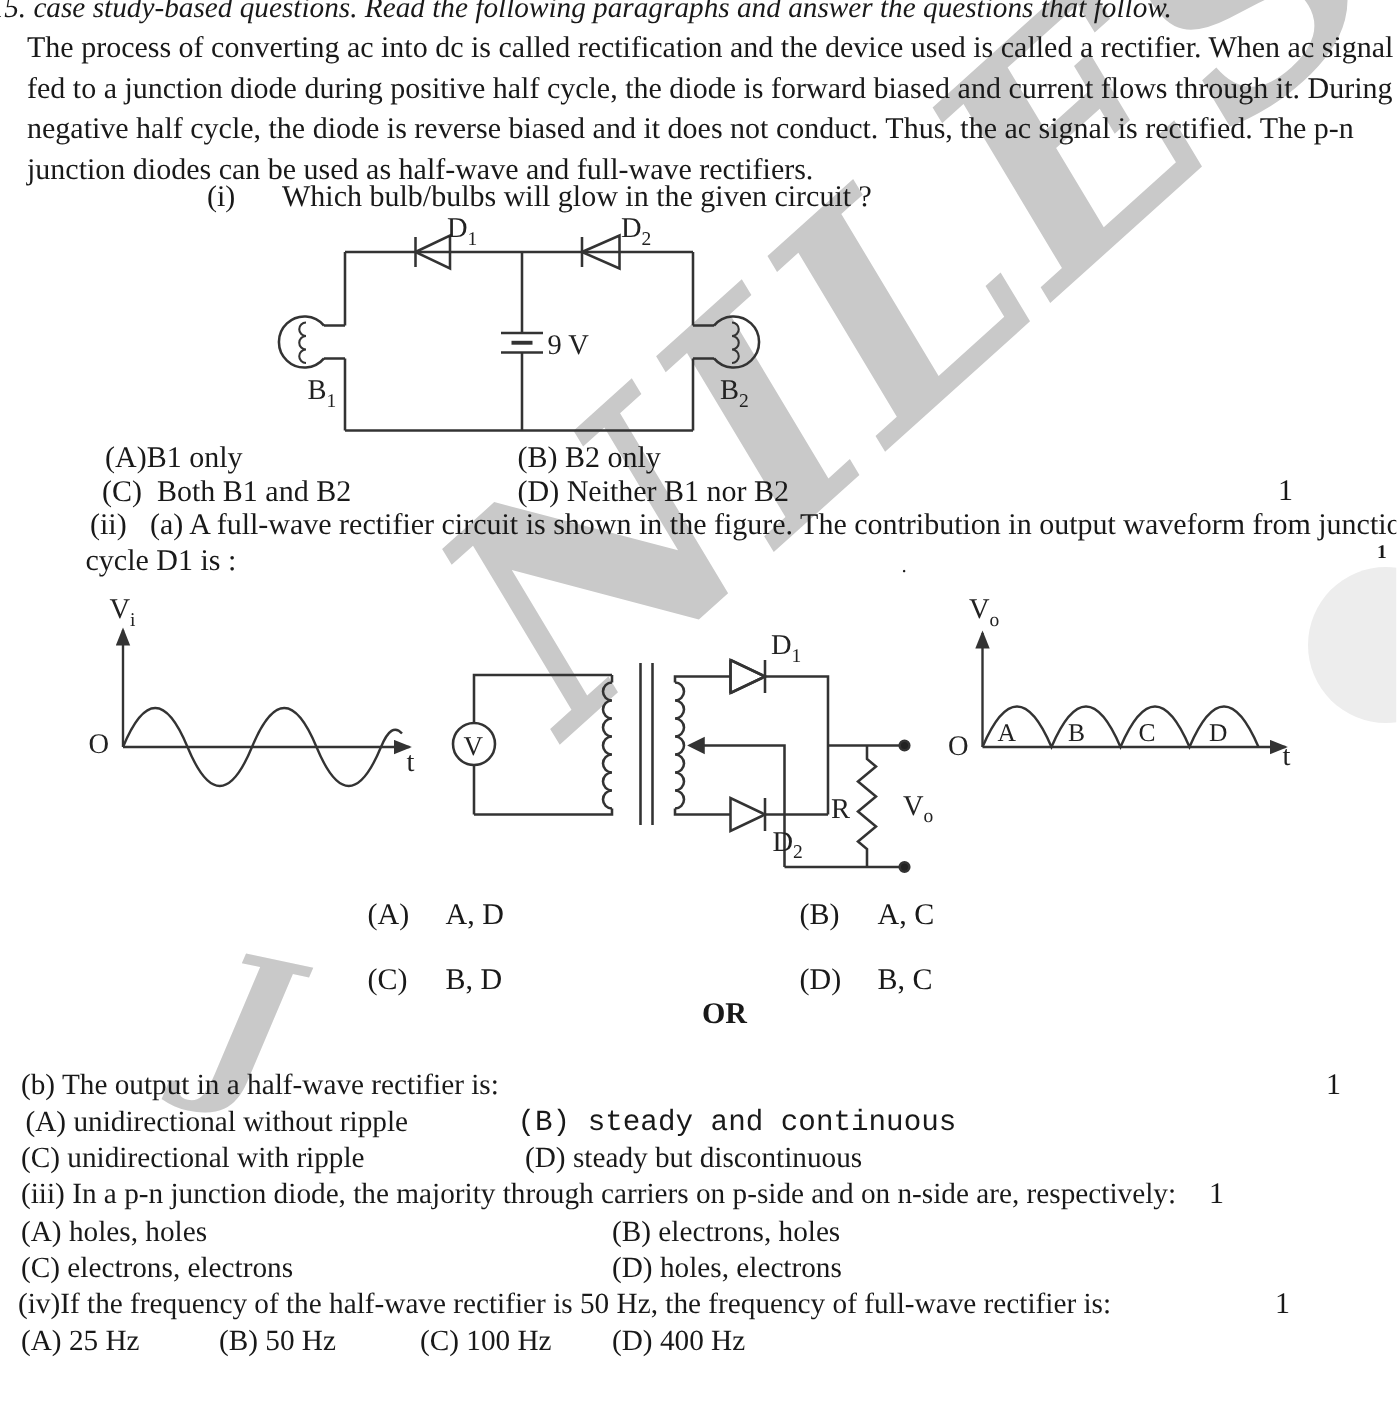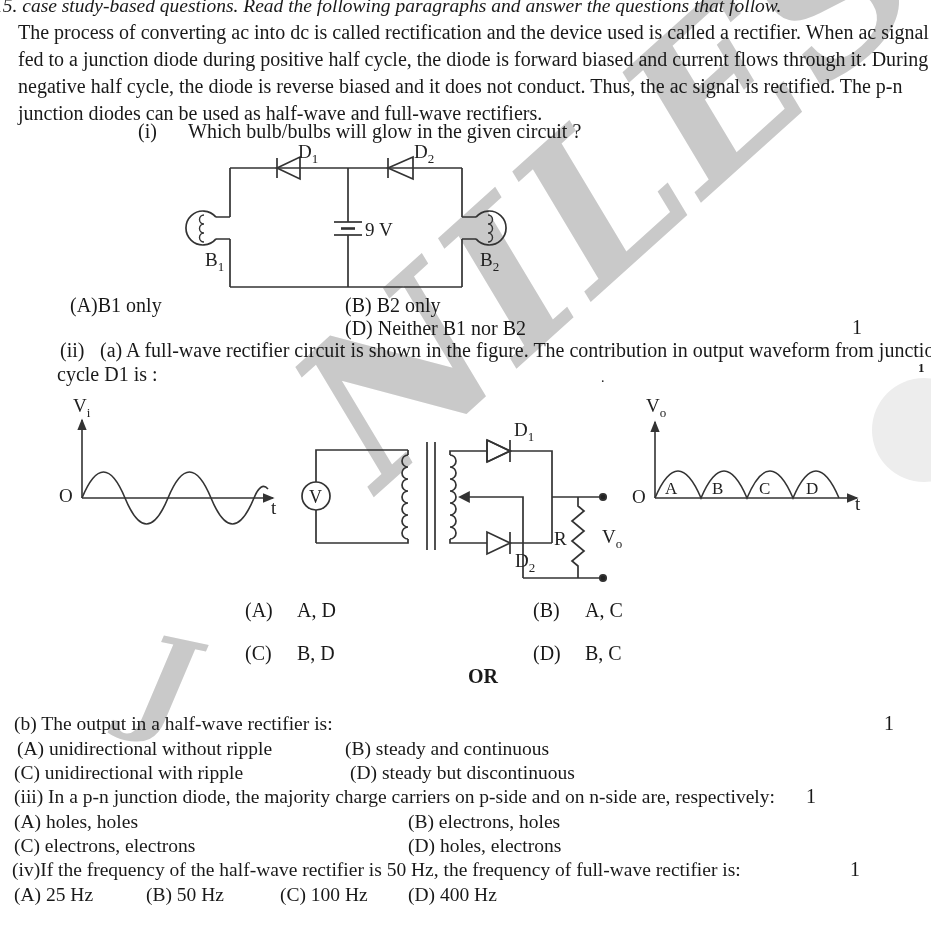--- a/index.html
+++ b/index.html
@@ -90,20 +90,21 @@
     </g>
     <text x="148" y="18" font-size="19"><tspan>D</tspan><tspan dy="5" font-size="13">1</tspan></text>
     <text x="264" y="18" font-size="19"><tspan>D</tspan><tspan dy="5" font-size="13">2</tspan></text>
     <text x="215" y="96" font-size="19">9 V</text>
     <text x="55" y="126" font-size="19"><tspan>B</tspan><tspan dy="5" font-size="13">1</tspan></text>
     <text x="330" y="126" font-size="19"><tspan>B</tspan><tspan dy="5" font-size="13">2</tspan></text>
   </svg>
 
   <div class="line" style="left:70px;top:293px;">(A)B1 only</div>
   <div class="line" style="left:345px;top:293px;text-align:right;">(B) B2 only</div>
+  <div class="line" style="left:68px;top:316px;">(C)  Both B1 and B2</div>
   <div class="line" style="left:345px;top:316px;">(D) Neither B1 nor B2</div>
   <div class="mark" style="left:852px;top:316px;">1</div>
 
   <div class="line" style="left:60px;top:338px;">(ii)</div>
   <div class="line" style="left:100px;top:338px;">(a) A full-wave rectifier circuit is shown in the figure. The contribution in output waveform from junction</div>
   <div class="line" style="left:57px;top:362px;">cycle D1 is :</div>
   <div class="tinymark" style="left:918px;top:360px;">1</div>
 
   <svg style="left:55px;top:390px;" width="876" height="210" viewBox="0 0 876 210">
 
@@ -178,25 +179,25 @@
   <div class="line" style="left:585px;top:598px;">A, C</div>
   <div class="line" style="left:245px;top:641px;">(C)</div>
   <div class="line" style="left:297px;top:641px;">B, D</div>
   <div class="line" style="left:533px;top:641px;">(D)</div>
   <div class="line" style="left:585px;top:641px;">B, C</div>
   <div class="line bold" style="left:468px;top:664px;">OR</div>
 
   <div class="line sm" style="left:14px;top:712px;">(b) The output in a half-wave rectifier is:</div>
   <div class="mark" style="left:884px;top:712px;">1</div>
   <div class="line sm" style="left:17px;top:737px;">(A) unidirectional without ripple</div>
-  <div class="line sm" style="left:345px;top:737px;">(B) steady and continuous</div>
+  <div class="line sm" style="left:345px;top:737px;font-family:Liberation Mono, monospace;">(B) steady and continuous</div>
   <div class="line sm" style="left:14px;top:761px;">(C) unidirectional with ripple</div>
   <div class="line sm" style="left:350px;top:761px;">(D) steady but discontinuous</div>
 
-  <div class="line sm" style="left:14px;top:785px;">(iii) In a p-n junction diode, the majority charge carriers on p-side and on n-side are, respectively:</div>
+  <div class="line sm" style="left:14px;top:785px;">(iii) In a p-n junction diode, the majority through carriers on p-side and on n-side are, respectively:</div>
   <div class="mark" style="left:806px;top:785px;">1</div>
   <div class="line sm" style="left:14px;top:810px;">(A) holes, holes</div>
   <div class="line sm" style="left:408px;top:810px;">(B) electrons, holes</div>
   <div class="line sm" style="left:14px;top:834px;">(C) electrons, electrons</div>
   <div class="line sm" style="left:408px;top:834px;">(D) holes, electrons</div>
 
   <div class="line sm" style="left:12px;top:858px;">(iv)If the frequency of the half-wave rectifier is 50 Hz, the frequency of full-wave rectifier is:</div>
   <div class="mark" style="left:850px;top:858px;">1</div>
   <div class="line sm" style="left:14px;top:883px;">(A) 25 Hz</div>
   <div class="line sm" style="left:146px;top:883px;">(B) 50 Hz</div>

